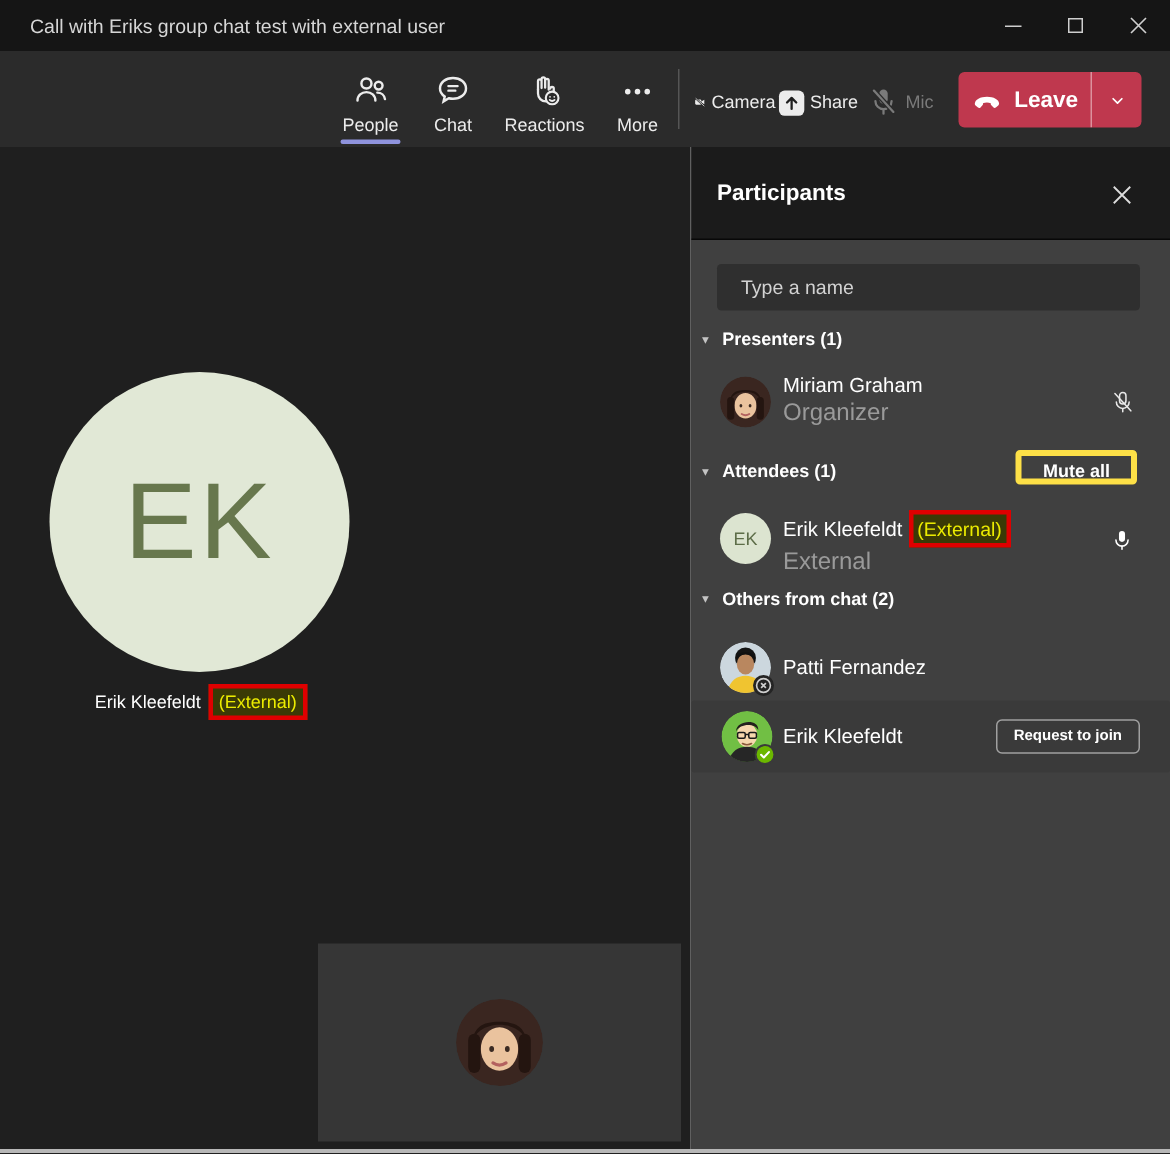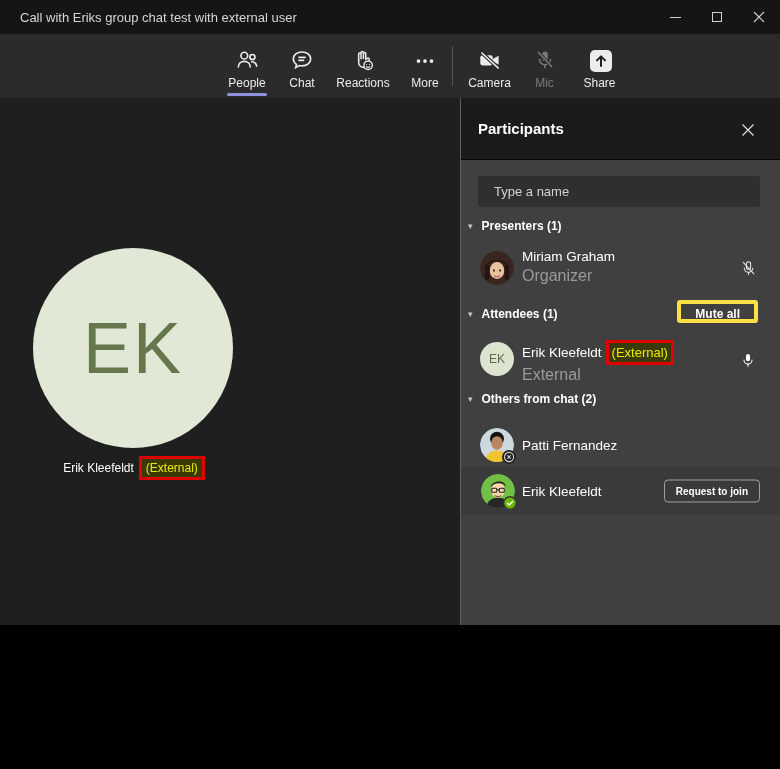--- a/index.html
+++ b/index.html
@@ -1,36 +1,36 @@
 <!DOCTYPE html>
 <html><head>
 <meta charset="utf-8">
 <style>
   html,body{margin:0;padding:0;background:#000;}
   *{box-sizing:border-box;font-family:"Liberation Sans","DejaVu Sans",sans-serif;}
-  .app{position:relative;width:780px;height:625px;background:#1f1f1f;overflow:hidden;}
+  .app{position:relative;width:780px;height:769px;background:#1f1f1f;overflow:hidden;}
 
   
   .titlebar{position:absolute;left:0;top:0;width:780px;height:34px;background:#151515;display:flex;align-items:center;}
   .titlebar .title{margin-left:20px;font-size:13px;color:#d6d6d6;}
   .win-controls{position:absolute;right:0;top:0;height:34px;display:flex;}
   .win-btn{width:42px;height:34px;display:flex;align-items:center;justify-content:center;}
   .min-glyph{width:11px;height:1px;background:#cfcfcf;}
   .max-glyph{width:10px;height:10px;border:1px solid #cfcfcf;}
 
   
   .toolbar{position:absolute;left:0;top:34px;width:780px;height:64px;background:#2b2b2b;}
   .tabs{position:absolute;left:224px;top:0;height:64px;display:flex;gap:10px;}
   .tab{position:relative;display:flex;flex-direction:column;align-items:center;justify-content:center;gap:3px;padding-top:4px;}
   .tab-people{width:46px}.tab-chat{width:44px}.tab-reactions{width:58px}.tab-more{width:46px}
   .tab .tlabel{font-size:12px;color:#ececec;white-space:nowrap;}
   .tab-underline{position:absolute;left:50%;transform:translateX(-50%);bottom:2px;width:40px;height:3px;border-radius:2px;background:#8f93dd;}
   .tb-divider{position:absolute;left:452px;top:12px;width:1px;height:40px;background:#555;}
   .devices{position:absolute;left:462px;top:0;height:64px;display:flex;}
-  .device{width:55px;display:flex;flex-direction:column;align-items:center;justify-content:center;gap:3px;padding-top:4px;}
+  .device{width:55px;display:flex;flex-direction:row;align-items:center;justify-content:center;gap:3px;padding-top:4px;}
   .device .dlabel{font-size:12px;color:#ececec;white-space:nowrap;}
   .device.disabled .dlabel{color:#7a7a7a;}
   .leave-btn{position:absolute;right:19px;top:14px;width:122px;height:37px;background:#bf384e;border-radius:4px;display:flex;overflow:hidden;}
   .leave-main{flex:1;display:flex;align-items:center;justify-content:center;gap:7px;}
   .leave-main .llabel{color:#fff;font-size:15px;font-weight:bold;}
   .leave-sep{width:1px;background:rgba(255,255,255,.45);margin:0;}
   .leave-chev{width:33px;display:flex;align-items:center;justify-content:center;}
 
   
   .stage{position:absolute;left:0;top:98px;width:460px;height:668px;background:#1f1f1f;}
@@ -149,39 +149,53 @@
     <div class="devices">
       <div class="device">
         <svg width="28" height="26" viewBox="0 0 26 24">
           <rect x="4" y="7.5" width="11.5" height="9.5" rx="2" fill="#ececec"></rect>
           <path d="M15.5 11l5.5-3v8.4l-5.5-3z" fill="#ececec"></path>
           <line x1="5" y1="5" x2="21" y2="19.8" stroke="#2b2b2b" stroke-width="3.4"></line>
           <line x1="5" y1="5" x2="21" y2="19.8" stroke="#ececec" stroke-width="1.4"></line>
         </svg>
         <span class="dlabel">Camera</span>
       </div>
+      <div class="device">
+        <svg width="26" height="26" viewBox="0 0 26 26">
+          <rect x="3" y="3" width="22" height="22" rx="5" fill="#ececec"></rect>
+          <path d="M14 19v-8.6M10 13.4L14 9.4l4 4" stroke="#1f1f1f" stroke-width="2" fill="none" stroke-linecap="round" stroke-linejoin="round"></path>
+        </svg>
+        <span class="dlabel">Share</span>
+      </div>
       <div class="device disabled">
         <svg width="24" height="26" viewBox="0 0 24 24" fill="none" stroke="#7a7a7a" stroke-width="1.5" stroke-linecap="round">
           <rect x="9.2" y="3.6" width="5.6" height="9.6" rx="2.8" fill="#7a7a7a" stroke="none"></rect>
           <path d="M6.6 11.4a5.4 5.4 0 0 0 10.8 0"></path>
           <line x1="12" y1="17" x2="12" y2="19.8"></line>
           <line x1="5.6" y1="4.4" x2="18.6" y2="18.6" stroke="#2b2b2b" stroke-width="3.2"></line>
           <line x1="5.6" y1="4.4" x2="18.6" y2="18.6"></line>
         </svg>
         <span class="dlabel">Mic</span>
       </div>
-      <div class="device">
-        <svg width="26" height="26" viewBox="0 0 26 26">
-          <rect x="3" y="3" width="22" height="22" rx="5" fill="#ececec"></rect>
-          <path d="M14 19v-8.6M10 13.4L14 9.4l4 4" stroke="#1f1f1f" stroke-width="2" fill="none" stroke-linecap="round" stroke-linejoin="round"></path>
-        </svg>
-        <span class="dlabel">Share</span>
-      </div>
-    </div>
-
+    </div>
+
+    <div class="leave-btn">
+      <div class="leave-main">
+        <svg width="22" height="22" viewBox="0 0 24 24" fill="#fff">
+          <path d="M3.2 14.2c0-2.9 4-5 8.8-5s8.8 2.1 8.8 5c0 .55-.22 1.05-.6 1.4l-1.8 1.5c-.55.46-1.36.4-1.84-.13l-1.55-1.76a1.4 1.4 0 0 1-.25-1.3c-1.8-.52-3.88-.52-5.68 0 .16.45.06.96-.25 1.3L7.3 17c-.48.53-1.3.6-1.84.13l-1.8-1.5c-.4-.35-.6-.85-.6-1.4z"></path>
+        </svg>
+        <span class="llabel">Leave</span>
+      </div>
+      <div class="leave-sep"></div>
+      <div class="leave-chev">
+        <svg width="14" height="14" viewBox="0 0 24 24" fill="none" stroke="#fff" stroke-width="2" stroke-linecap="round" stroke-linejoin="round">
+            <path d="M7 10l5 5 5-5"></path>
+          </svg>
+      </div>
+    </div>
   </div>
 
   <div class="stage">
     <div class="big-avatar">
       <span>EK</span>
     </div>
     <div class="stage-name">
       <span class="sname">Erik Kleefeldt</span>
       <span class="ext-box">(External)</span>
     </div>

